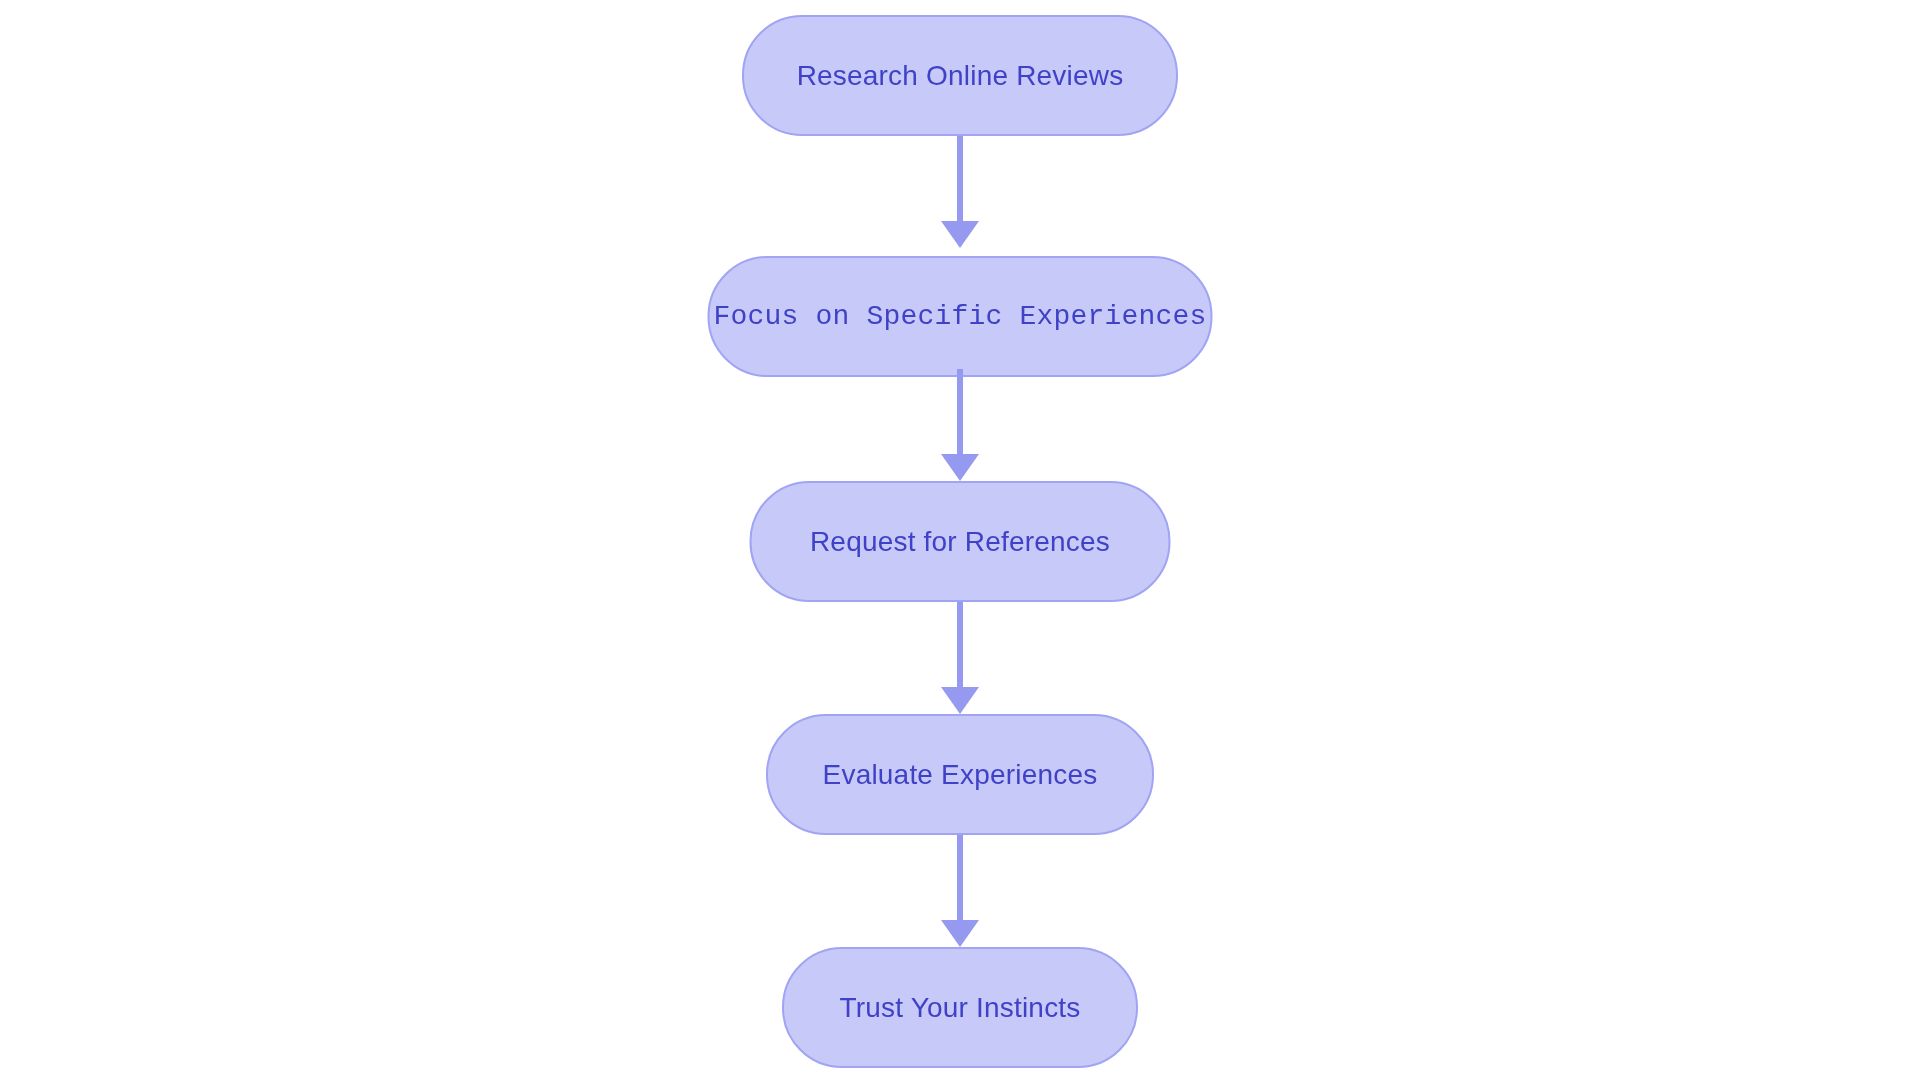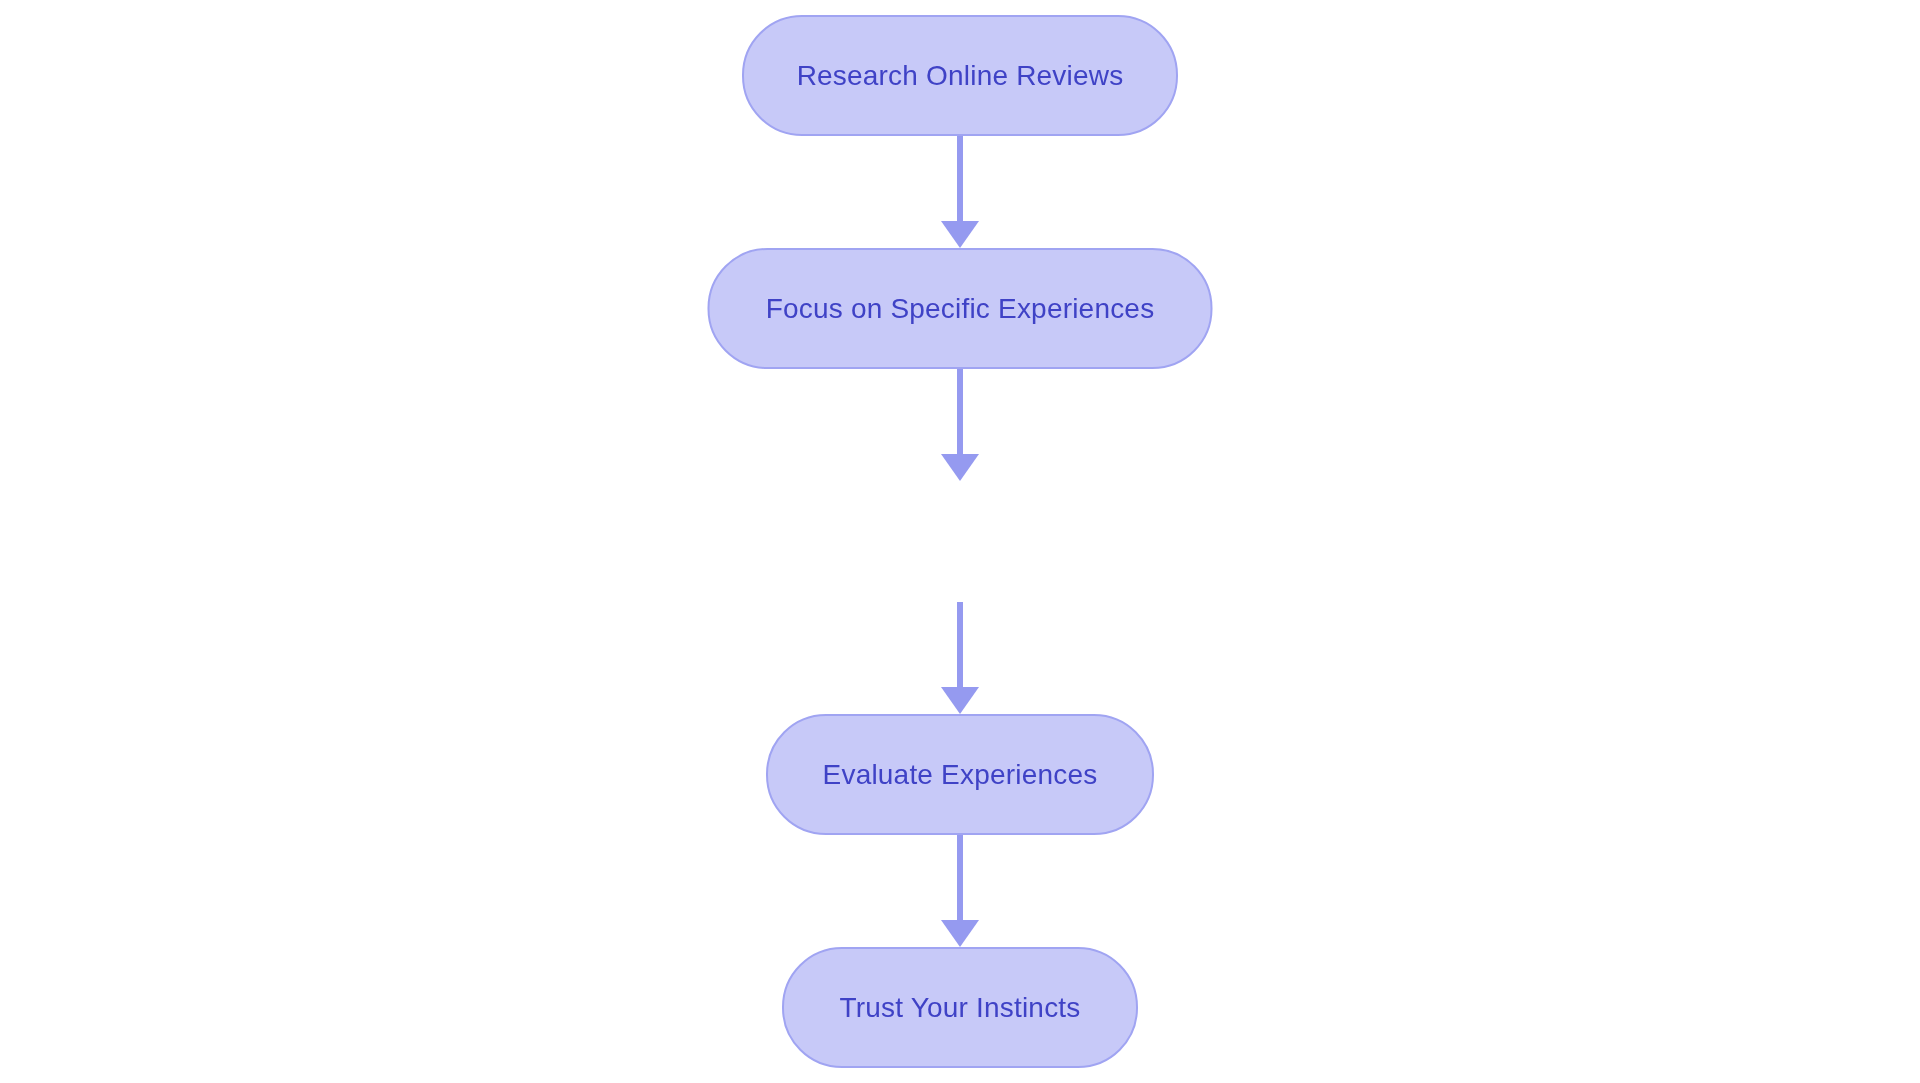--- a/index.html
+++ b/index.html
@@ -34,21 +34,21 @@
     border-radius: 60px;
     display: flex;
     align-items: center;
     justify-content: center;
     color: var(--node-text);
     font-size: 28px;
     letter-spacing: 0.2px;
     white-space: nowrap;
   }
   .n1 { top: 15px;  width: 436px; }
-  .n2 { top: 248px; width: 505px; }
+  .n2 { top: 256px; width: 505px; font-family: Liberation Mono, monospace; }
   .n3 { top: 481px; width: 421px; }
   .n4 { top: 714px; width: 388px; }
   .n5 { top: 947px; width: 356px; text-align: center; }
 
   .flow-arrow {
     position: absolute;
     left: 50%;
     transform: translateX(-50%);
     width: 38px;
     height: 112px;
@@ -89,20 +89,23 @@
 
   <div class="flow-node n2">
     <span>Focus on Specific Experiences</span>
   </div>
 
   <div class="flow-arrow a2">
     <div class="arrow-line"></div>
     <div class="arrow-head"></div>
   </div>
 
+  <div class="flow-node n3">
+    <span>Request for References</span>
+  </div>
 
   <div class="flow-arrow a3">
     <div class="arrow-line"></div>
     <div class="arrow-head"></div>
   </div>
 
   <div class="flow-node n4">
     <span>Evaluate Experiences</span>
   </div>
 

